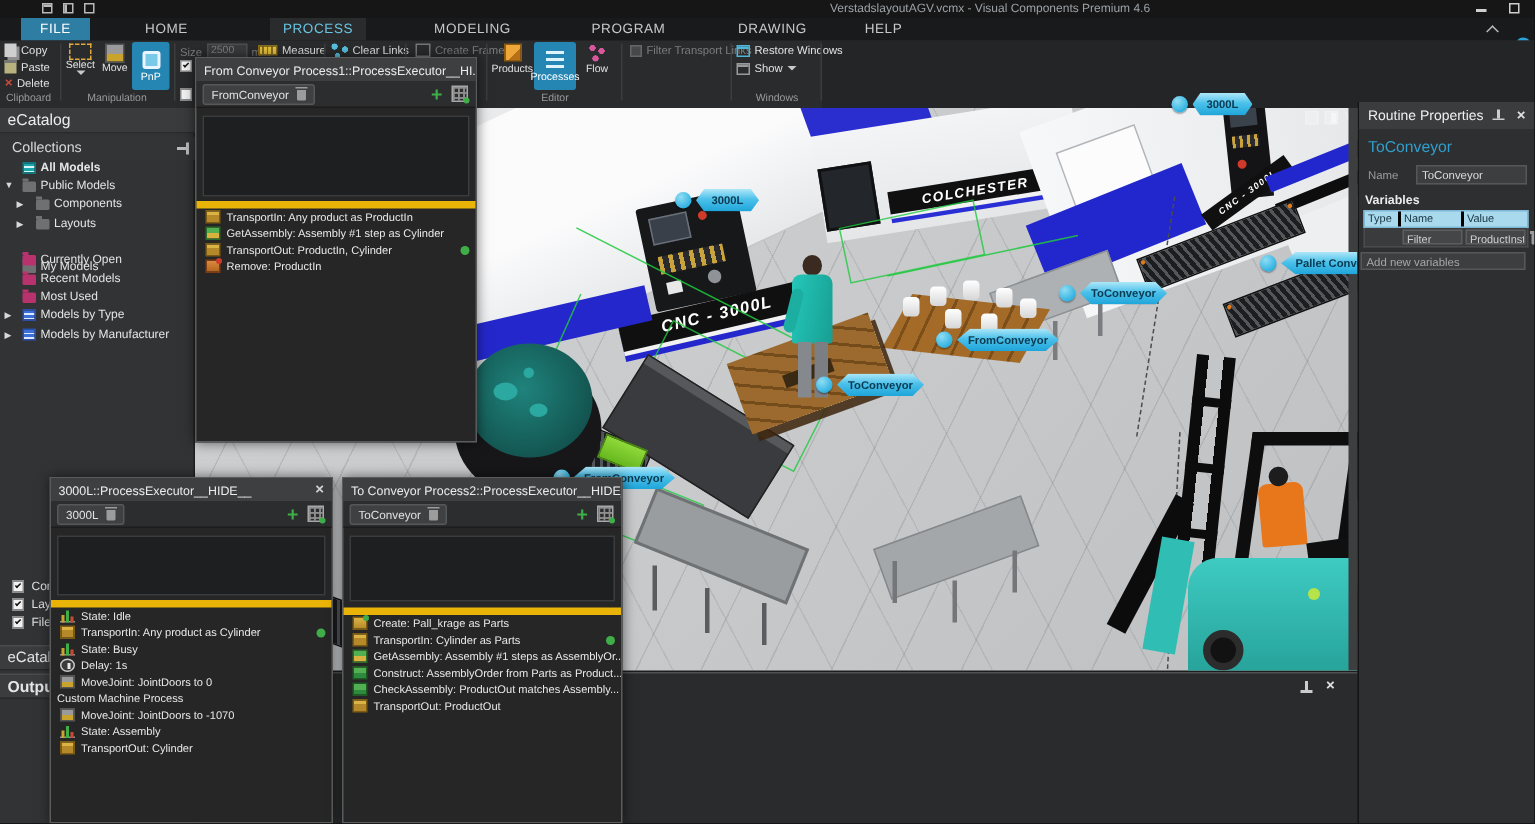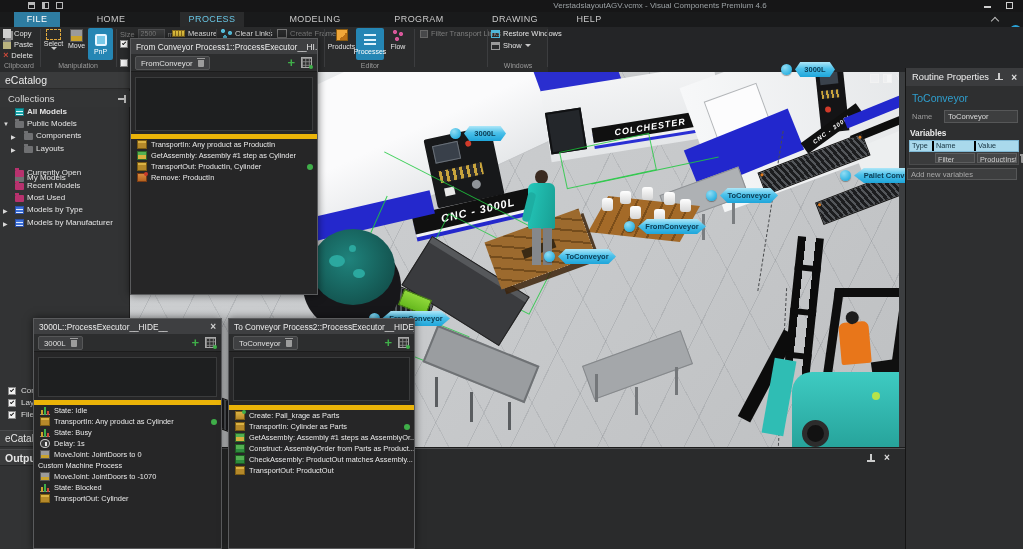--- a/index.html
+++ b/index.html
@@ -571,21 +571,21 @@
         </div>
       <div class="p-row plain">
           <span>Custom Machine Process</span>
         </div>
       <div class="p-row">
           <i class="pic ic-move"></i>
           <span>MoveJoint: JointDoors to -1070</span>
         </div>
       <div class="p-row">
           <i class="pic ic-state"></i>
-          <span>State: Blocked</span>
+          <span>State: Assembly</span>
         </div>
       <div class="p-row">
           <i class="pic ic-tin"></i>
           <span>TransportOut: Cylinder</span>
         </div>
     </div>
   </div>
 
   <div class="abs panel" style="left:228px;top:318px;width:187px;height:231px">
     <div class="p-title">

